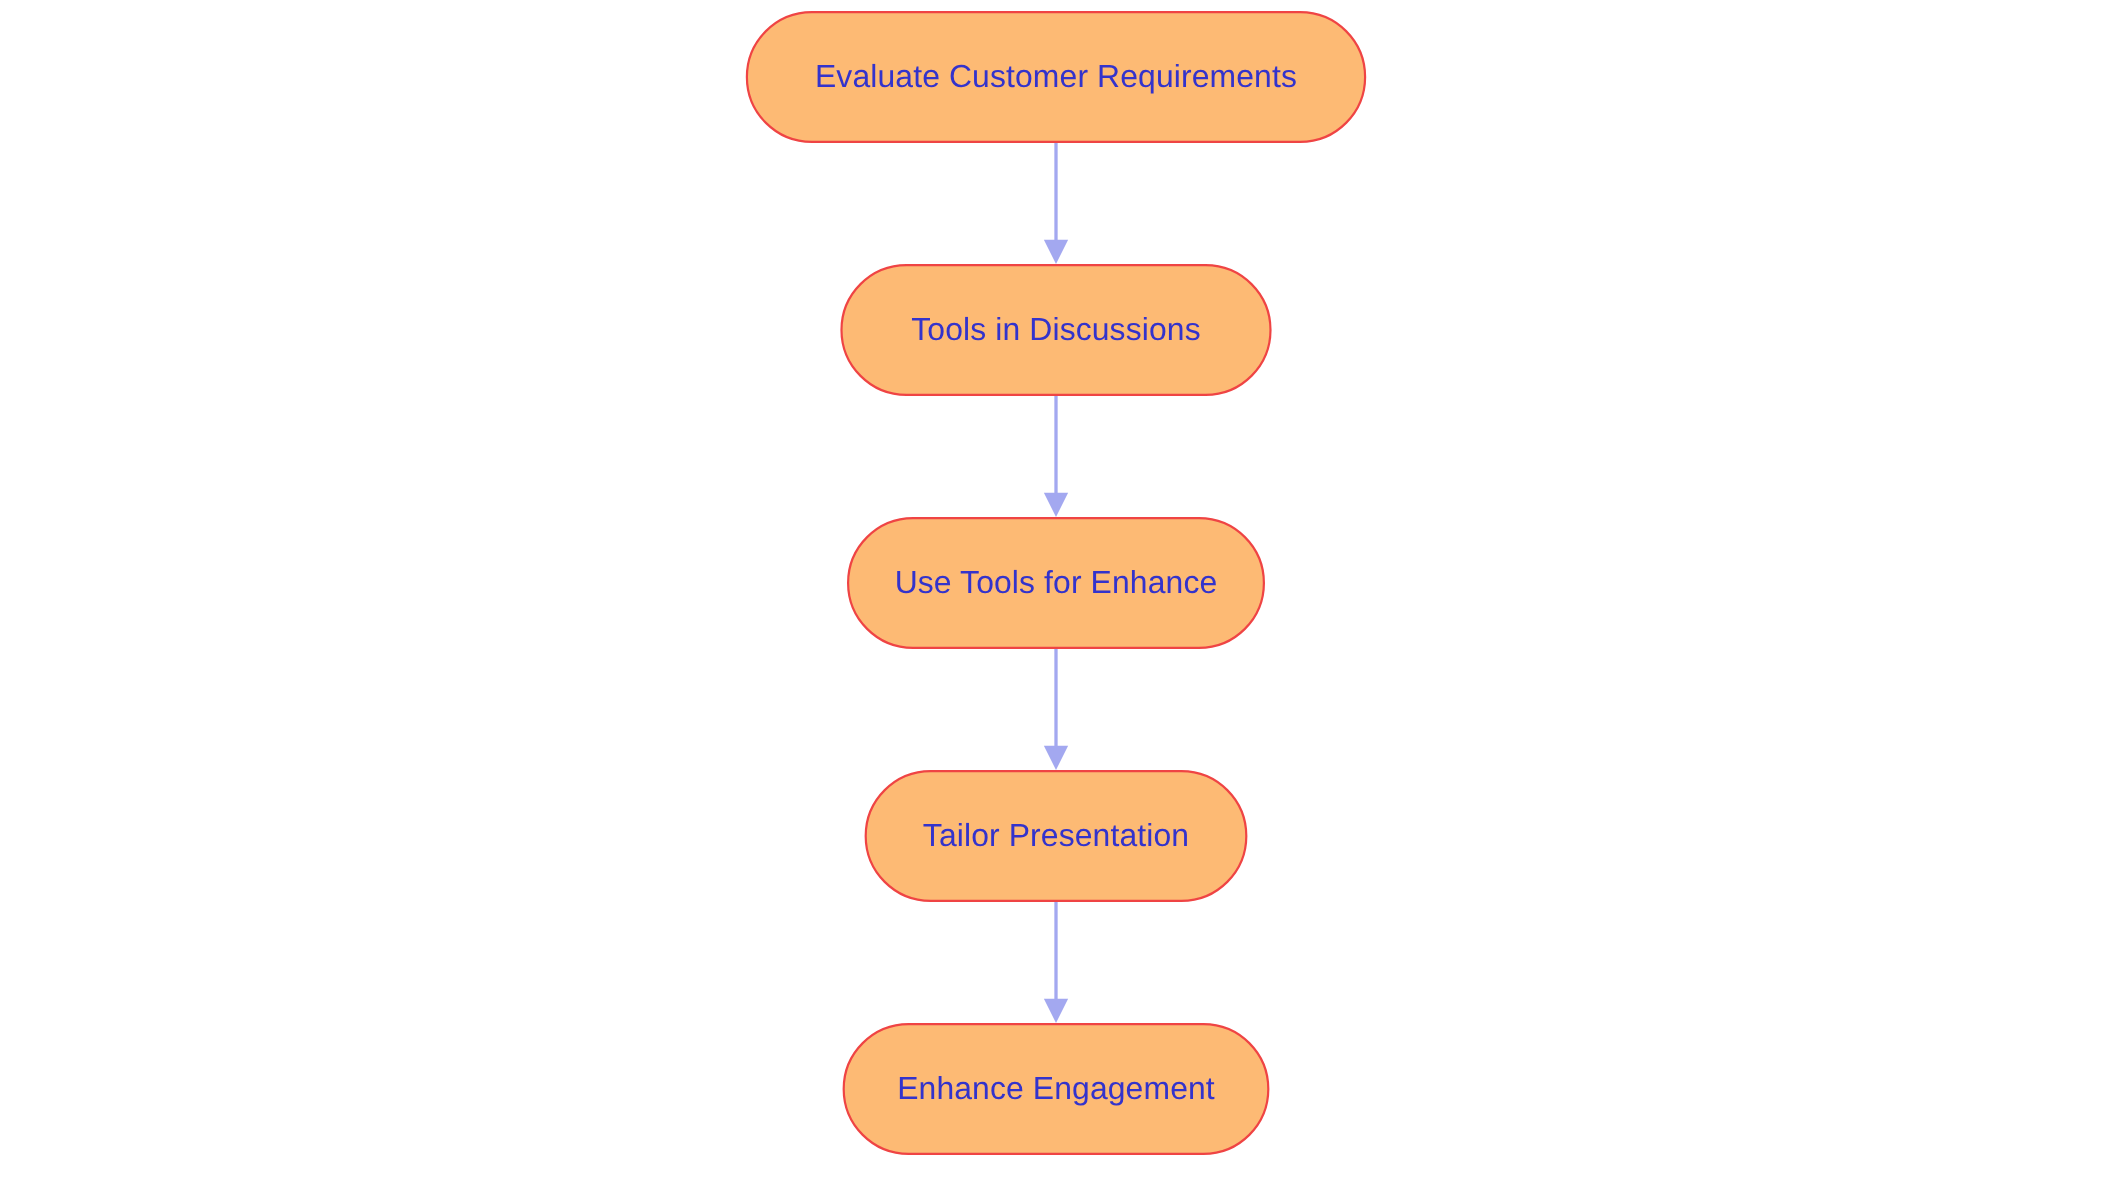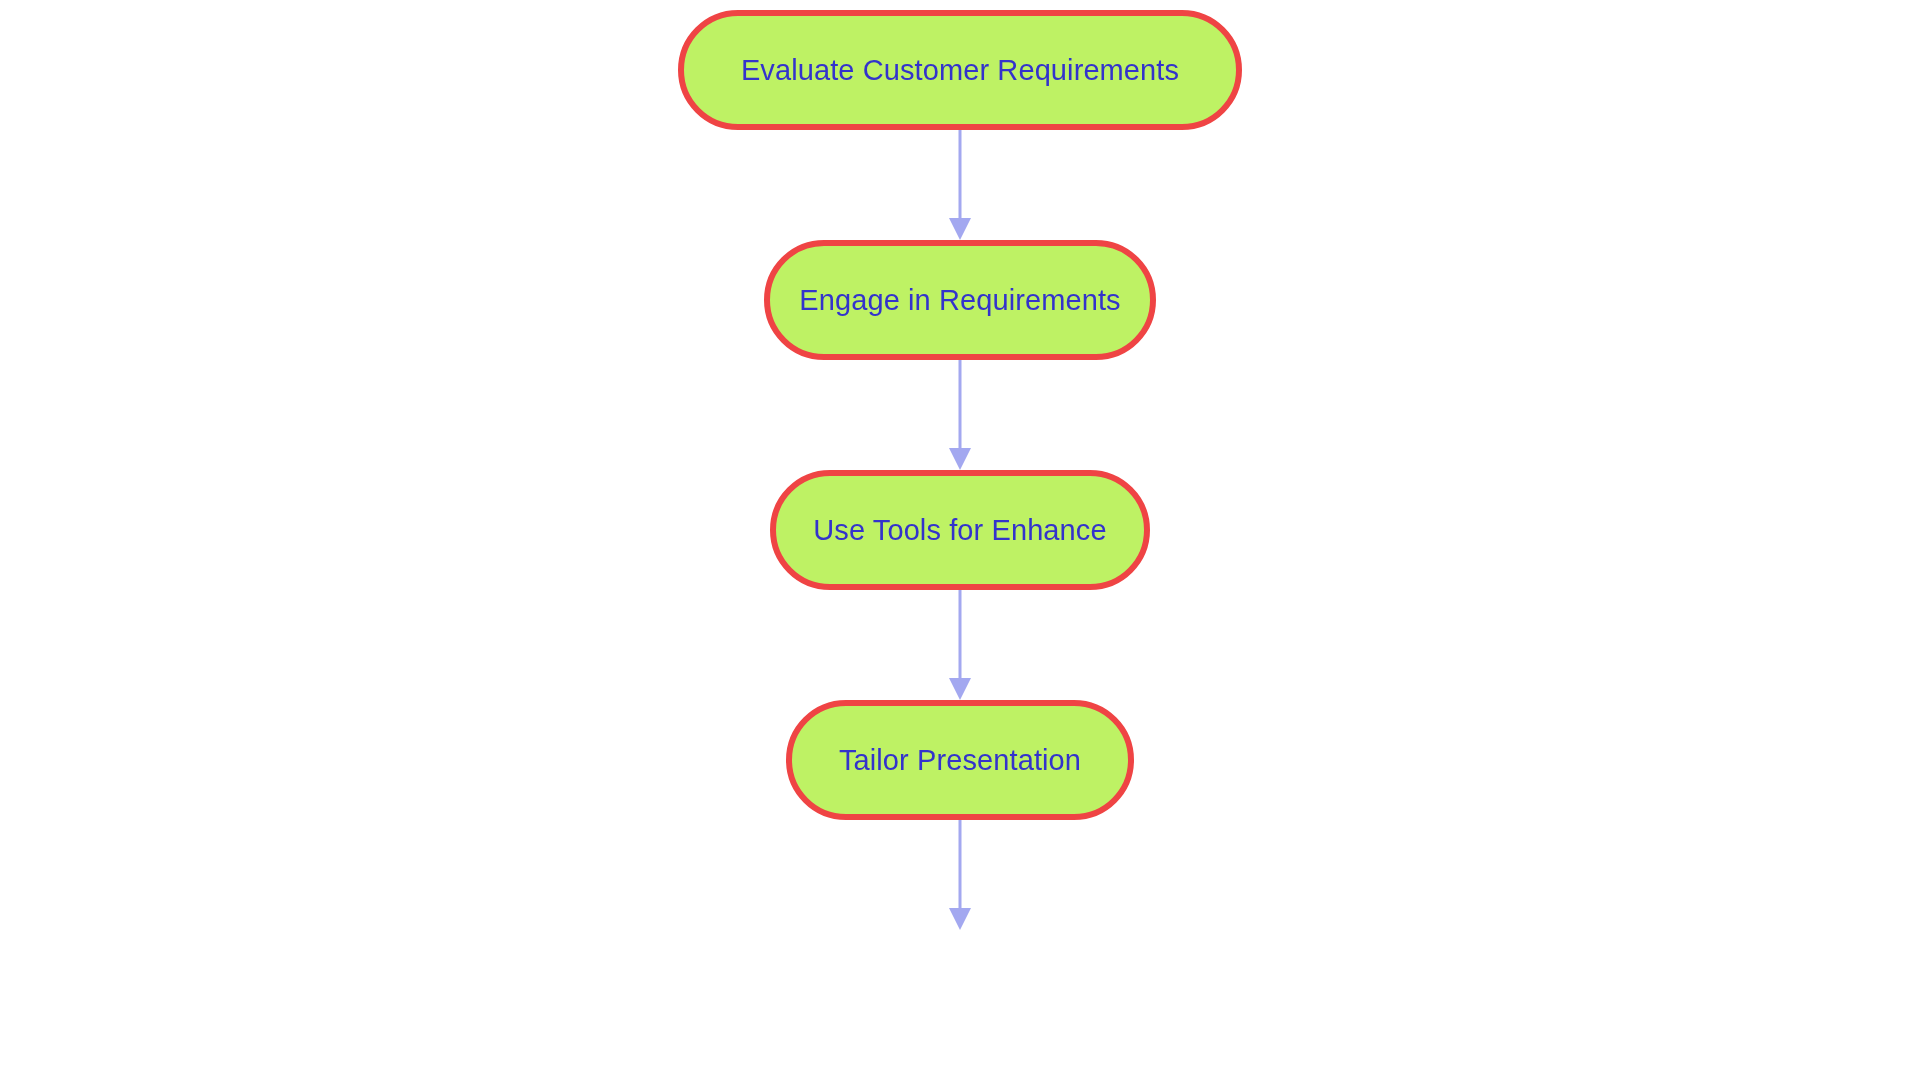--- a/index.html
+++ b/index.html
@@ -29,22 +29,22 @@
     width: 1920px;
     height: 1083px;
     display: flex;
     flex-direction: column;
     align-items: center;
   }
 
   .node {
     box-sizing: border-box;
     height: 120px;
-    background: #bef264;
-    border: 6px solid #ef4444;
+    background: #fdba74;
+    border: 2px solid #ef4444;
     border-radius: 60px;
     display: flex;
     align-items: center;
     justify-content: center;
     flex: 0 0 auto;
   }
 
   .node-label {
     color: #3333cc;
     font-family: "Liberation Sans", sans-serif;
@@ -100,21 +100,21 @@
     <div class="node node-0">
       <span class="node-label">Evaluate Customer Requirements</span>
     </div>
 
     <div class="connector">
       <div class="connector-line"></div>
       <div class="connector-head"></div>
     </div>
 
     <div class="node node-1">
-      <span class="node-label">Engage in Requirements</span>
+      <span class="node-label">Tools in Discussions</span>
     </div>
 
     <div class="connector">
       <div class="connector-line"></div>
       <div class="connector-head"></div>
     </div>
 
     <div class="node node-2">
       <span class="node-label">Use Tools for Enhance</span>
     </div>
@@ -126,15 +126,18 @@
 
     <div class="node node-3">
       <span class="node-label">Tailor Presentation</span>
     </div>
 
     <div class="connector">
       <div class="connector-line"></div>
       <div class="connector-head"></div>
     </div>
 
+    <div class="node node-4">
+      <span class="node-label">Enhance Engagement</span>
+    </div>
 
   </div>
 </div>
 
 </body></html>

